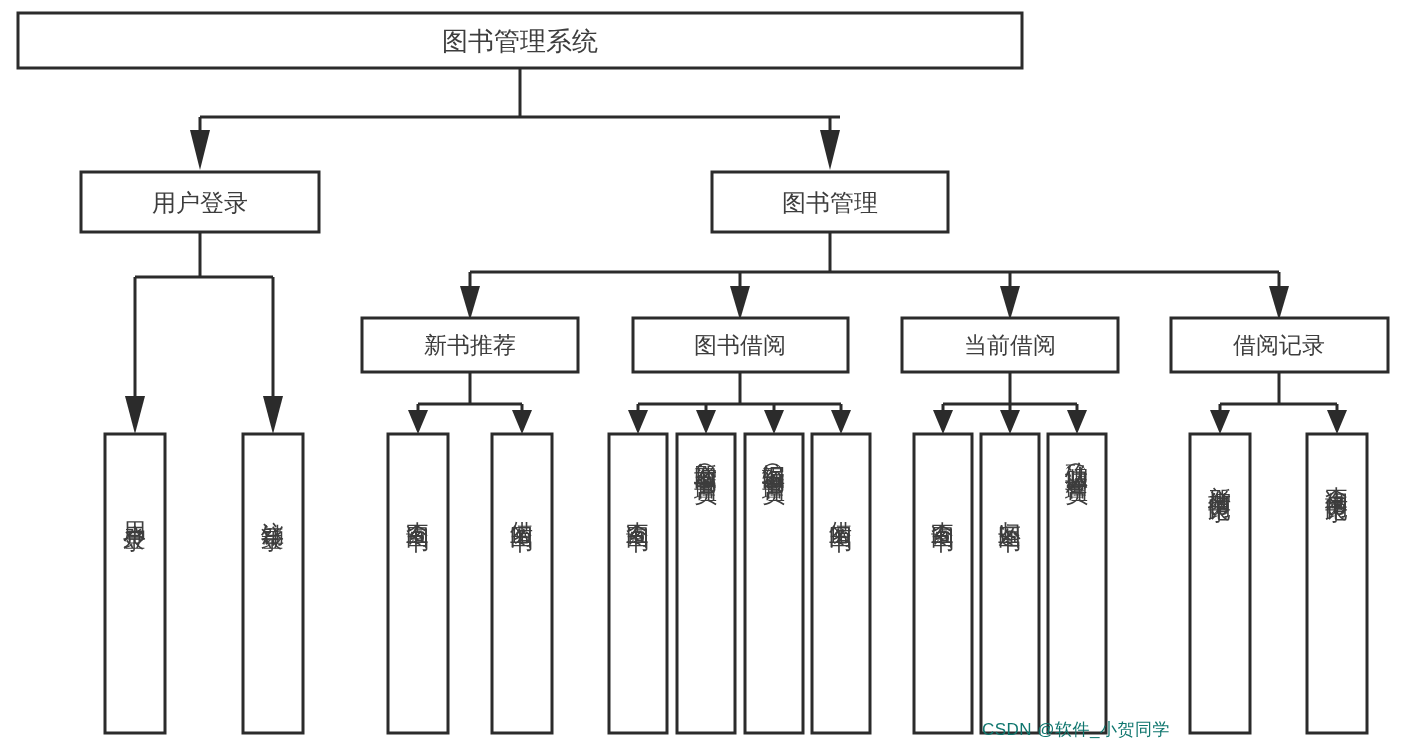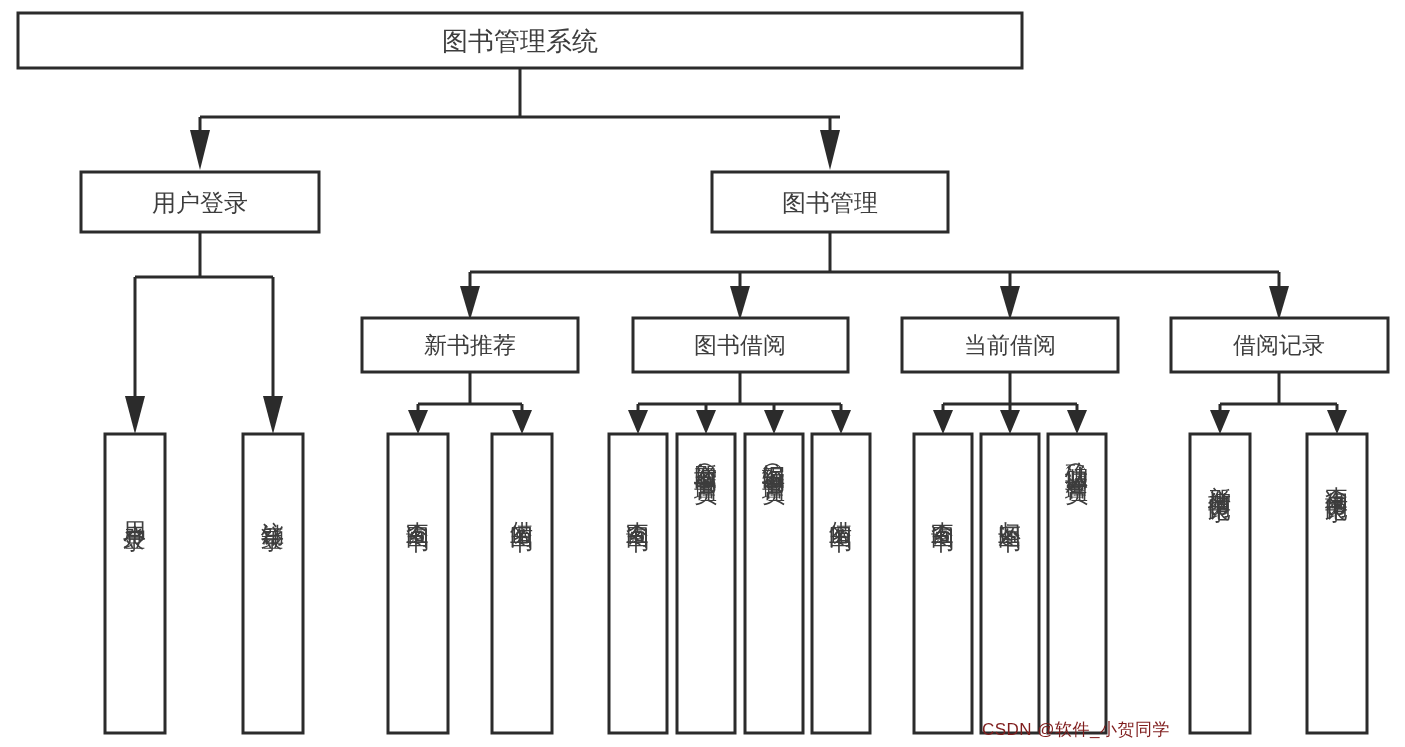--- a/index.html
+++ b/index.html
@@ -14,21 +14,21 @@
   .conn{stroke:#2b2b2b;stroke-width:3;fill:none;stroke-linecap:butt;}
   .arrowhead{fill:#2b2b2b;stroke:none;}
   text{fill:#3d3d3d;font-family:"Liberation Sans","DejaVu Sans",sans-serif;}
   .t-title{font-size:26px;}
   .t-l1{font-size:24px;}
   .t-l2{font-size:23px;}
   .t-leaf{font-size:23px;}
   .vtext{writing-mode:vertical-rl;text-orientation:upright;letter-spacing:3px;}
   .watermark{
     position:absolute;right:10px;bottom:6px;
-    font-size:17px;color:#7f1d1d;white-space:nowrap;
+    font-size:17px;color:#0f766e;white-space:nowrap;
     letter-spacing:0.5px;
   }
 </style>
 </head>
 <body>
 
 <div id="diagram-root">
 
   <svg class="flow" viewBox="0 0 1405 747" xmlns="http://www.w3.org/2000/svg">
 

